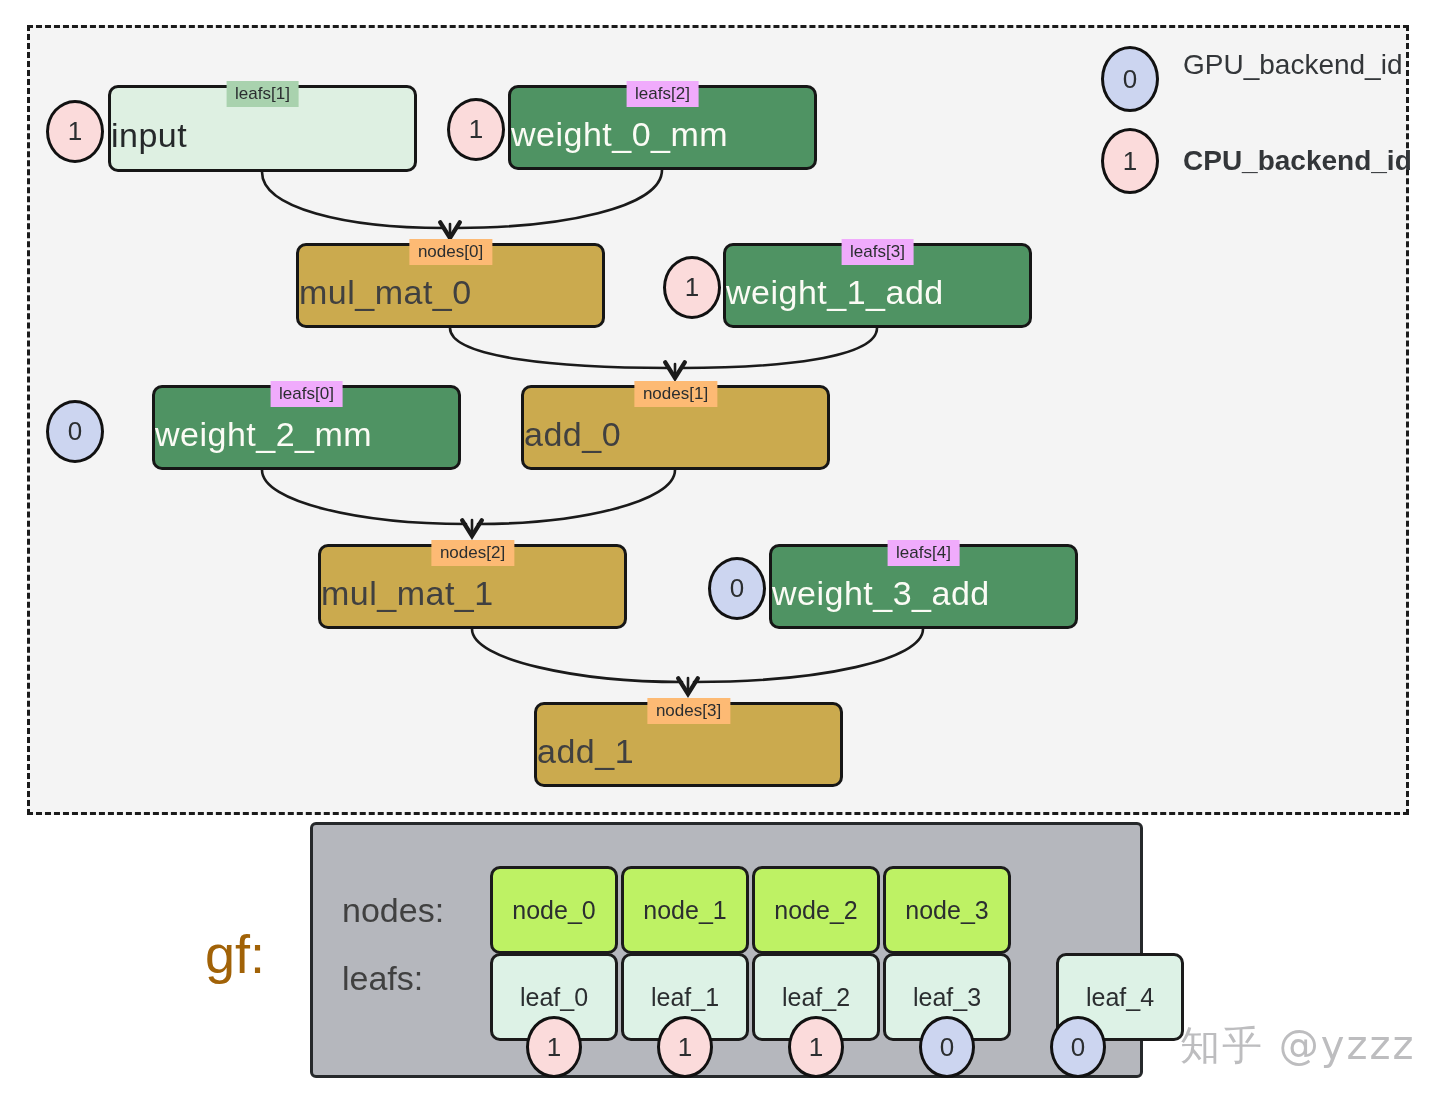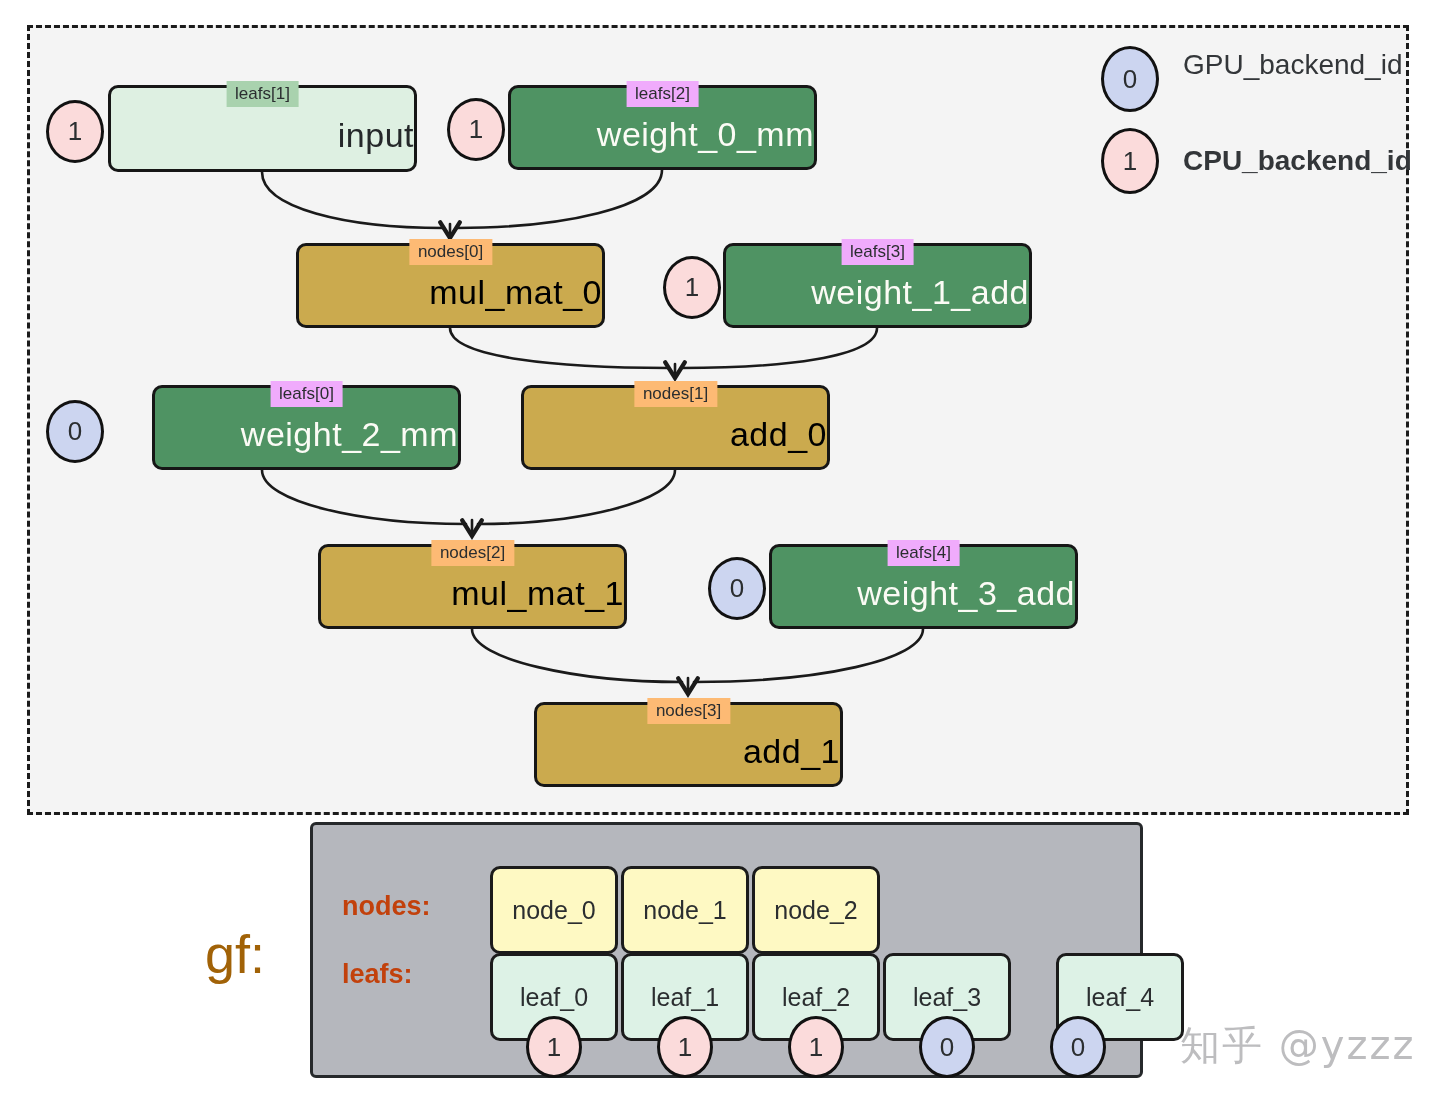--- a/index.html
+++ b/index.html
@@ -14,30 +14,30 @@
   .graph-region {
     position:absolute; left:27px; top:25px; width:1382px; height:790px;
     background:#f4f4f4; border:3px dashed #1b1b1b;
   }
   .arrows { position:absolute; left:0; top:0; width:1440px; height:1107px; pointer-events:none; }
 
   
   .gbox {
     position:absolute; width:309px; height:85px;
     border:3px solid #161616; border-radius:10px;
-    display:flex; align-items:center; justify-content:flex-end;
+    display:flex; align-items:center; justify-content:flex-start;
     z-index:2;
   }
   .gbox .label { font-size:34px; margin-top:14px; letter-spacing:0.5px; }
   .gbox.light { background:#def0e2; }
   .gbox.light .label { color:#25282a; }
   .gbox.dark { background:#4f9363; }
   .gbox.dark .label { color:#fbfbf5; }
   .gbox.gold { background:#cbaa4e; }
-  .gbox.gold .label { color:#000000;margin-left:16px; }
+  .gbox.gold .label { color:#404040; }
   .tag {
     position:absolute; top:-7px; left:50%; transform:translateX(-50%);
     font-size:17px; line-height:1.3; padding:2px 9px; white-space:nowrap;
     color:#2b2e30; z-index:3;
   }
   .tag.mint-dark { background:#a9d2ae; }
   .tag.mint-light { background:#f0abfc; }
   .tag.peach { background:#fdba74; }
 
   .b-input        { left:108px; top:85px;  height:87px; }
@@ -75,30 +75,30 @@
   .lgl-cpu { top:145px;font-weight:bold; }
 
   
   .gf-panel {
     position:absolute; left:310px; top:822px; width:833px; height:256px;
     background:#b5b7bd; border:3px solid #26292b; border-radius:6px;
   }
   .gf-title {
     position:absolute; left:205px; top:923px; font-size:54px; color:#a16207;
   }
-  .gf-rowlabel { position:absolute; left:342px; font-size:27px; color:#c2410c;font-weight:bold; }
+  .gf-rowlabel { position:absolute; left:342px; font-size:34px; color:#404040; }
   .gf-nodes-label { top:891px; }
   .gf-leafs-label { top:959px; }
   .cell {
     position:absolute; width:128px; height:88px;
     border:3px solid #1b1b1b; border-radius:10px;
     display:flex; align-items:center; justify-content:center;
     font-size:25px; color:#2b2e30;
   }
-  .cell.node { background:#fef9c3; top:866px; }
+  .cell.node { background:#bef264; top:866px; }
   .cell.leaf { background:#ddf2e6; top:953px; }
   .gf-badge { width:56px; height:62px; top:1016px; z-index:5; }
 
   
   .watermark {
     position:absolute; left:1180px; top:1018px; font-size:40px;
     color:#bdbdbf; letter-spacing:2px; white-space:nowrap;
     font-family:"DejaVu Sans", sans-serif;
   }
 </style>
@@ -198,20 +198,21 @@
   <div class="legend-label lgl-cpu">CPU_backend_id</div>
 
   <div class="gf-panel"></div>
   <div class="gf-title">gf:</div>
   <div class="gf-rowlabel gf-nodes-label">nodes:</div>
   <div class="gf-rowlabel gf-leafs-label">leafs:</div>
 
   <div class="cell node" style="left:490px">node_0</div>
   <div class="cell node" style="left:621px">node_1</div>
   <div class="cell node" style="left:752px">node_2</div>
+  <div class="cell node" style="left:883px">node_3</div>
 
   <div class="cell leaf" style="left:490px">leaf_0</div>
   <div class="cell leaf" style="left:621px">leaf_1</div>
   <div class="cell leaf" style="left:752px">leaf_2</div>
   <div class="cell leaf" style="left:883px">leaf_3</div>
   <div class="cell leaf" style="left:1056px">leaf_4</div>
 
   <div class="badge pink gf-badge" style="left:526px">
       <span>1</span>
     </div>

